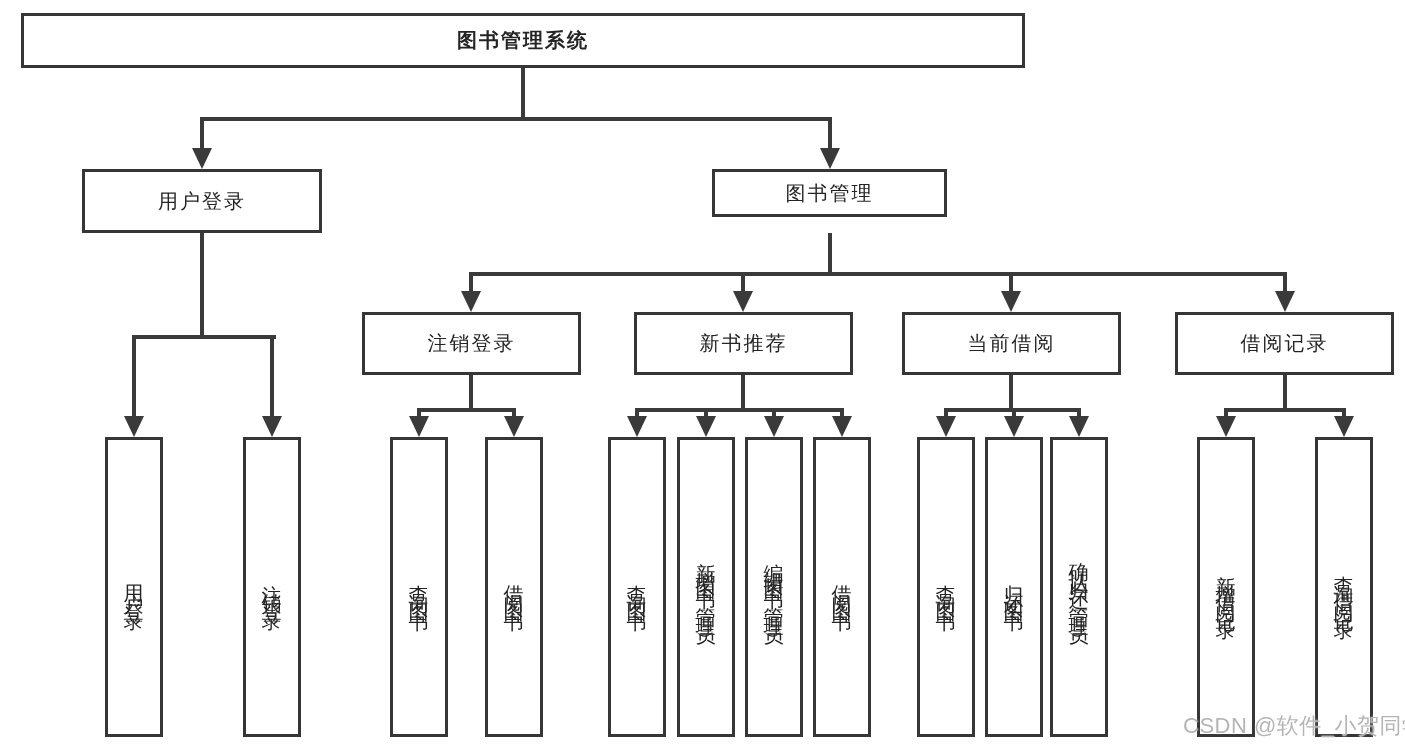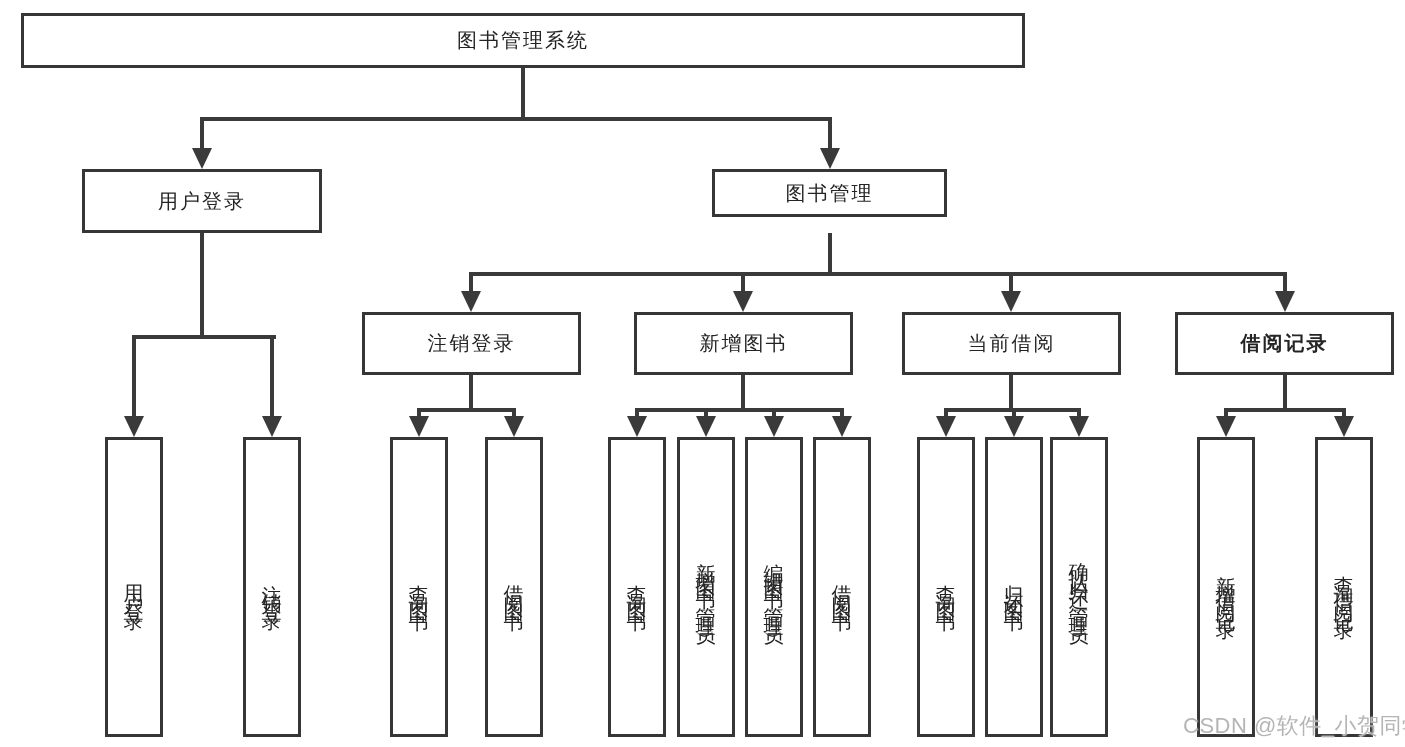--- a/index.html
+++ b/index.html
@@ -56,21 +56,21 @@
     white-space: nowrap;
     text-shadow: 0 0 2px #ffffff;
     z-index: 3;
   }
 </style>
 </head>
 <body>
 
 <div id="canvas">
 
-  <div class="box" style="left:21px; top:13px; width:1004px; height:55px;">图书管理系统</div>
+  <div class="box" style="left:21px; top:13px; width:1004px; height:55px;font-weight:bold;">图书管理系统</div>
 
   <div class="line" style="left:521px; top:68px; width:4px; height:51px;"></div>
   <div class="line" style="left:200px; top:117px; width:632px; height:4px;"></div>
   <div class="line" style="left:200px; top:117px; width:4px; height:33px;"></div>
   <div class="arrow" style="left:192px; top:148px;"></div>
   <div class="line" style="left:828px; top:117px; width:4px; height:33px;"></div>
   <div class="arrow" style="left:820px; top:148px;"></div>
 
   <div class="box" style="left:82px; top:169px; width:240px; height:64px;">用户登录</div>
   <div class="box" style="left:712px; top:169px; width:235px; height:48px;">图书管理</div>
@@ -87,23 +87,23 @@
   <div class="line" style="left:469px; top:272px; width:4px; height:20px;"></div>
   <div class="arrow" style="left:461px; top:291px;"></div>
   <div class="line" style="left:741px; top:272px; width:4px; height:20px;"></div>
   <div class="arrow" style="left:733px; top:291px;"></div>
   <div class="line" style="left:1009px; top:272px; width:4px; height:20px;"></div>
   <div class="arrow" style="left:1001px; top:291px;"></div>
   <div class="line" style="left:1283px; top:272px; width:4px; height:20px;"></div>
   <div class="arrow" style="left:1275px; top:291px;"></div>
 
   <div class="box" style="left:362px; top:312px; width:219px; height:63px;">注销登录</div>
-  <div class="box" style="left:634px; top:312px; width:219px; height:63px;">新增图书</div>
+  <div class="box" style="left:634px; top:312px; width:219px; height:63px;">新书推荐</div>
   <div class="box" style="left:902px; top:312px; width:219px; height:63px;">当前借阅</div>
-  <div class="box" style="left:1175px; top:312px; width:219px; height:63px;font-weight:bold;">借阅记录</div>
+  <div class="box" style="left:1175px; top:312px; width:219px; height:63px;">借阅记录</div>
 
   <div class="line" style="left:469px; top:375px; width:4px; height:33px;"></div>
   <div class="line" style="left:417px; top:408px; width:99px; height:4px;"></div>
   <div class="line" style="left:417px; top:408px; width:4px; height:10px;"></div>
   <div class="arrow" style="left:409px; top:416px;"></div>
   <div class="line" style="left:512px; top:408px; width:4px; height:10px;"></div>
   <div class="arrow" style="left:504px; top:416px;"></div>
 
   <div class="line" style="left:741px; top:375px; width:4px; height:33px;"></div>
   <div class="line" style="left:635px; top:408px; width:209px; height:4px;"></div>

